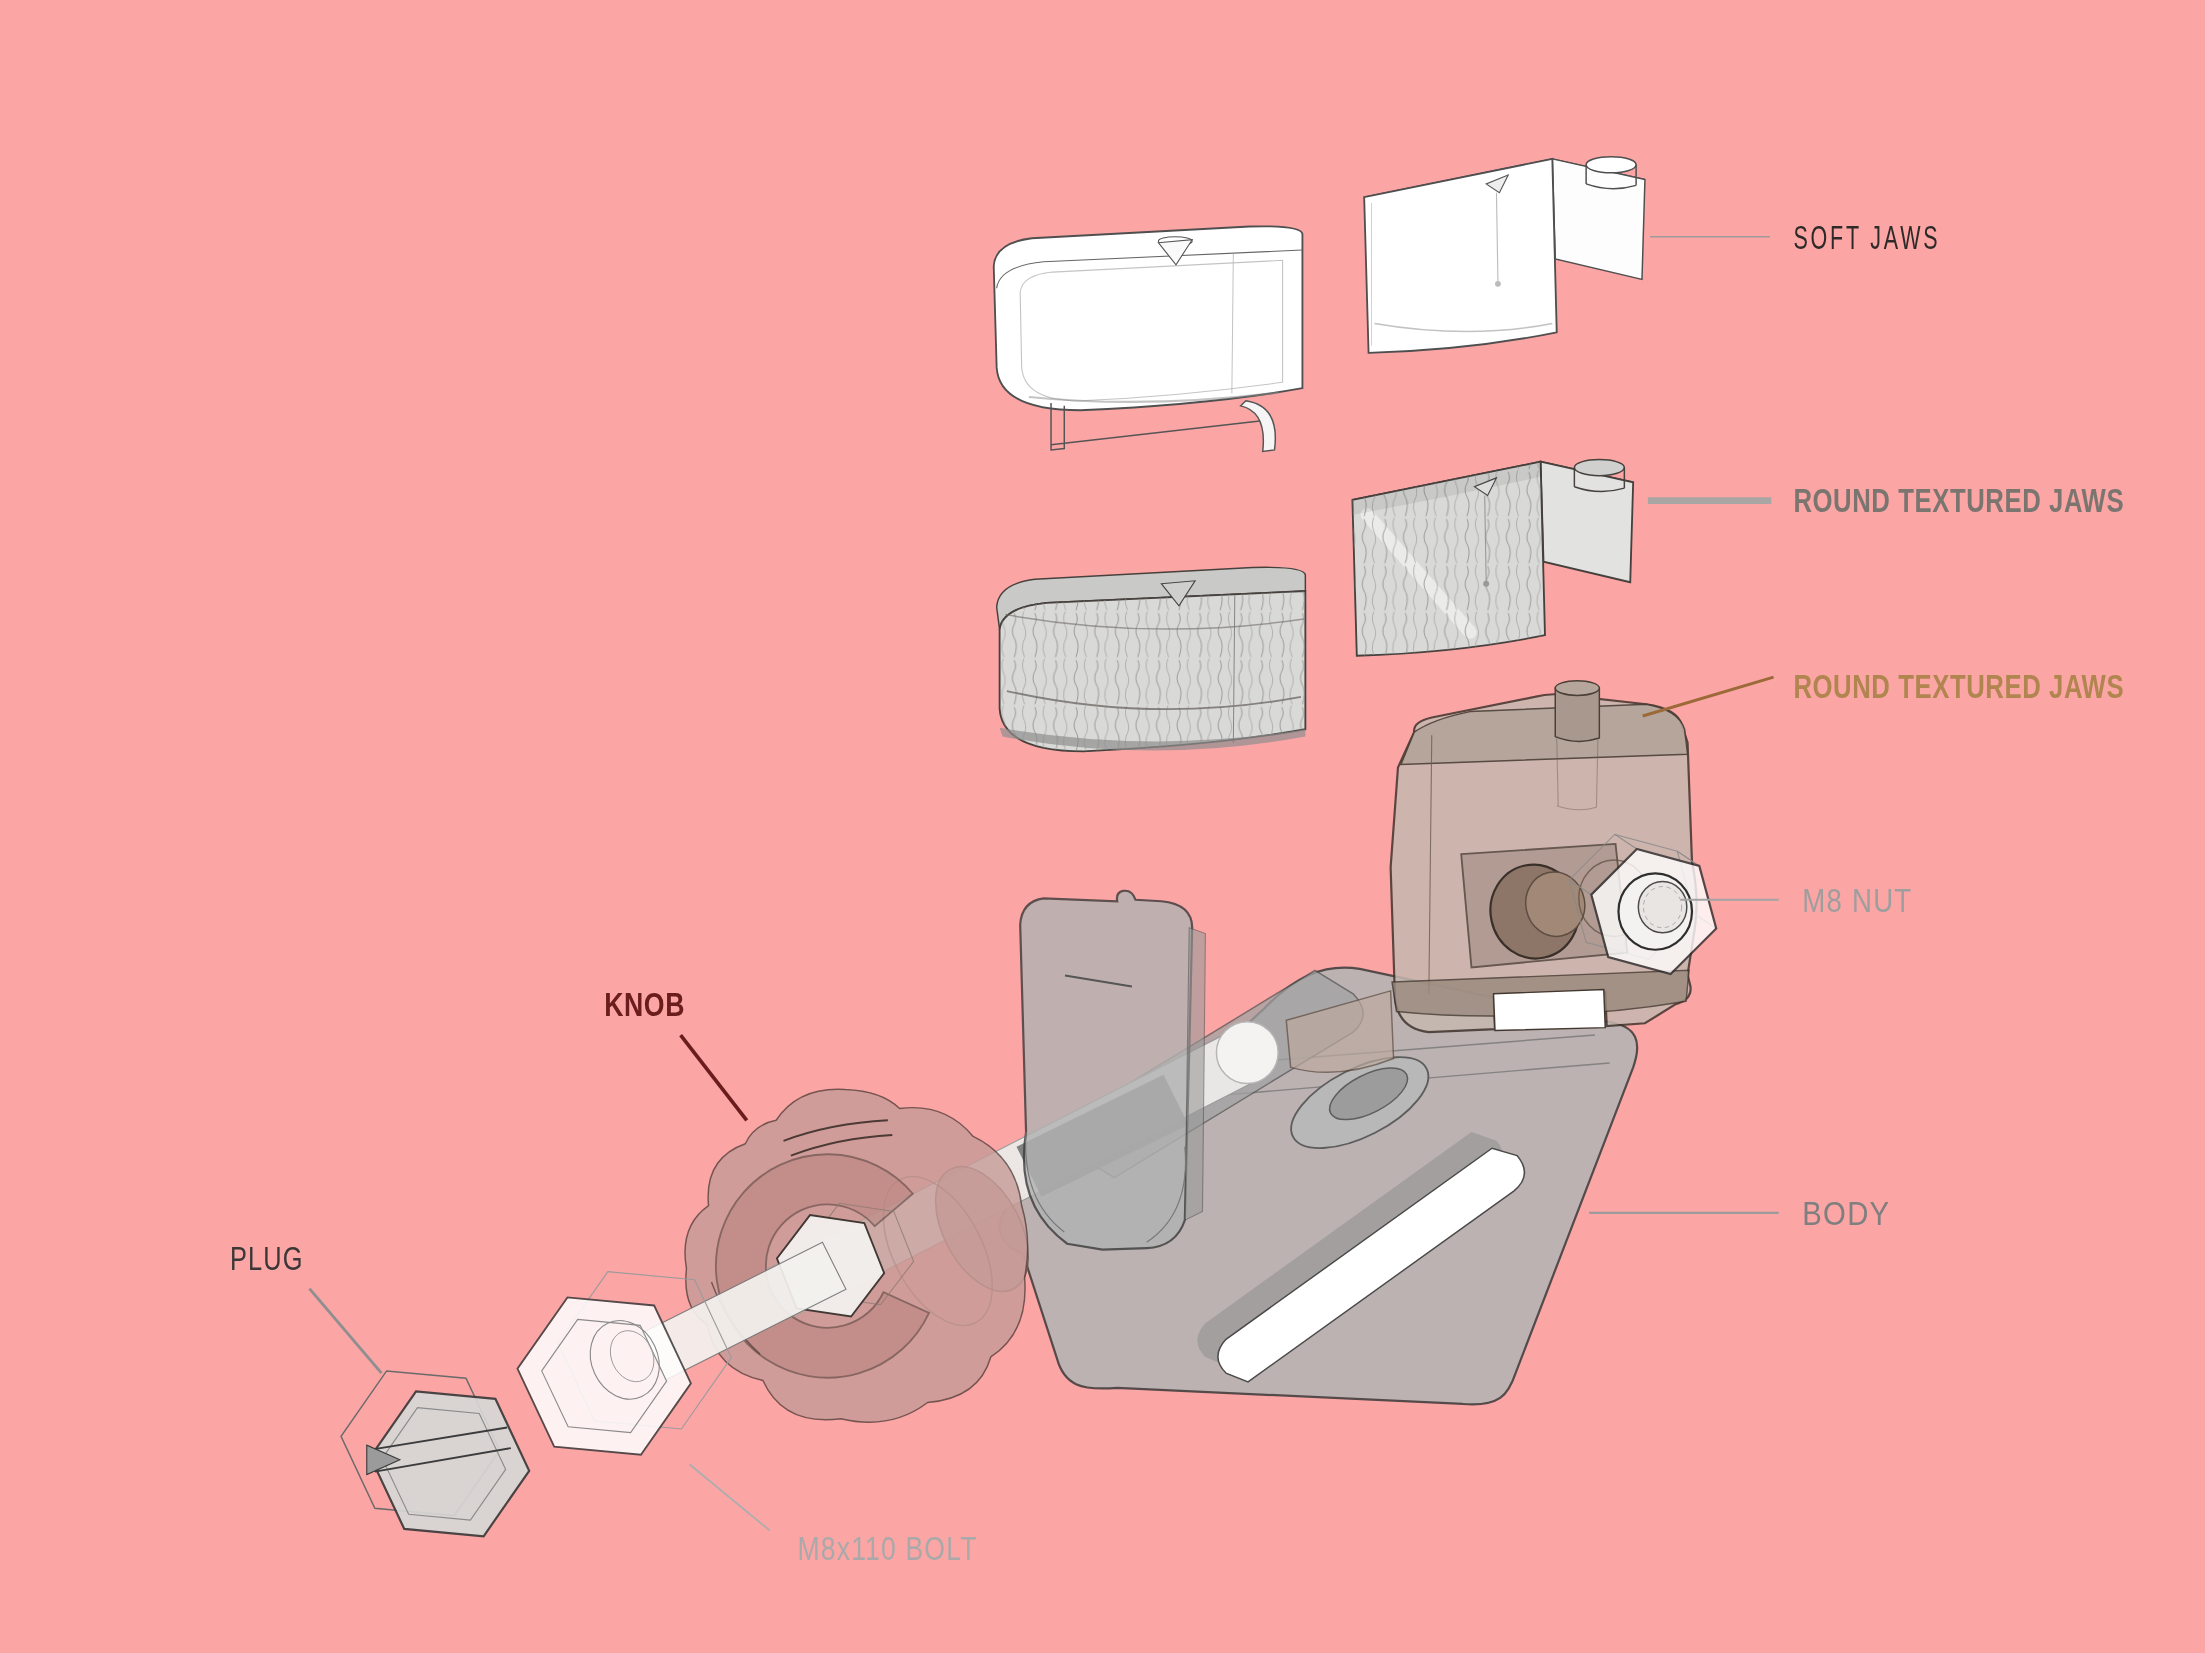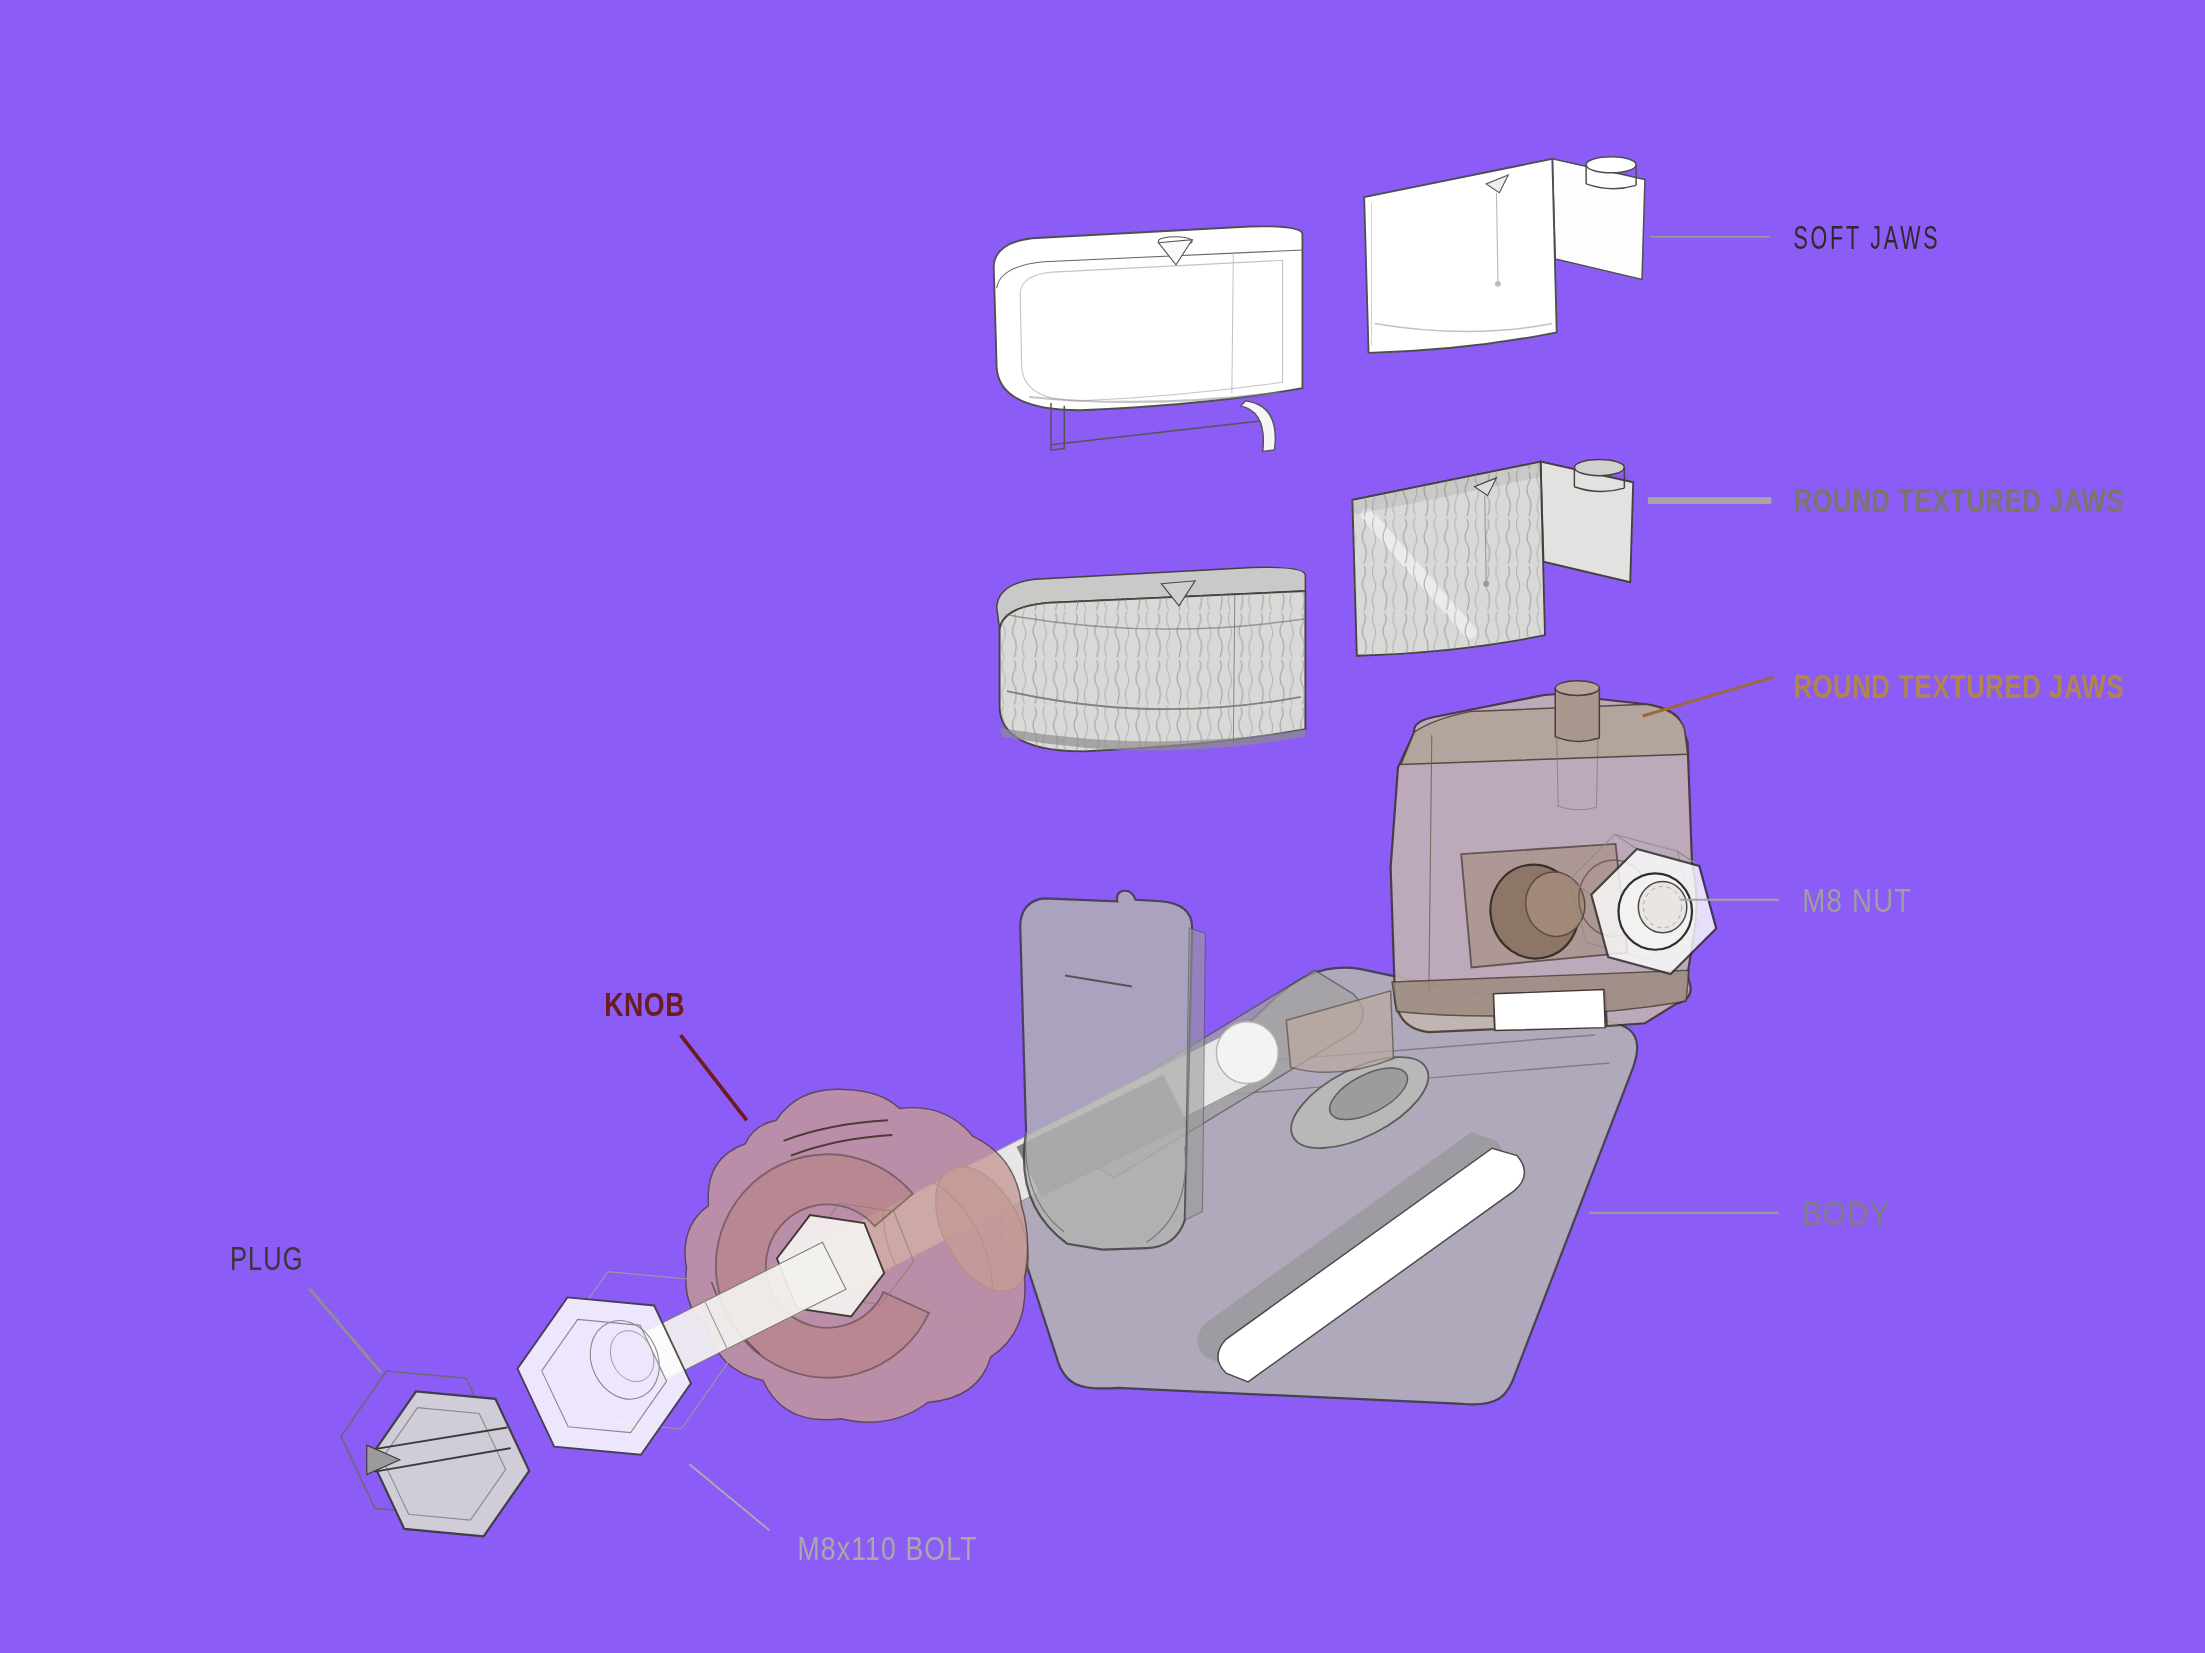--- a/index.html
+++ b/index.html
@@ -1,16 +1,16 @@
 <!DOCTYPE html>
 <html style="font-size:11.8px"><head>
 <meta charset="utf-8">
 <style>
   html,body{margin:0;padding:0;background:#ffffff;}
-  .stage{position:relative;width:2205px;height:1654px;background:#8b5cf6;overflow:hidden;text-decoration:underline;}
+  .stage{position:relative;width:2205px;height:1654px;background:#fca5a5;overflow:hidden;text-decoration:underline;}
   svg{display:block;}
   text{font-family:"Liberation Sans","DejaVu Sans",sans-serif;}
   .lbl-thin{font-weight:100;letter-spacing:6px;}
   .lbl-med{font-weight:400;letter-spacing:2px;}
   .lbl-bold{font-weight:700;letter-spacing:1px;}
   .wire{fill:#ffffff;stroke:#4f4f4f;stroke-width:2.5;}
   .wire-lt{fill:none;stroke:#c4c4c4;stroke-width:1.5;}
   .ink{stroke:#46413d;stroke-width:2.5;}
   .nofill{fill:none;}
 </style>

